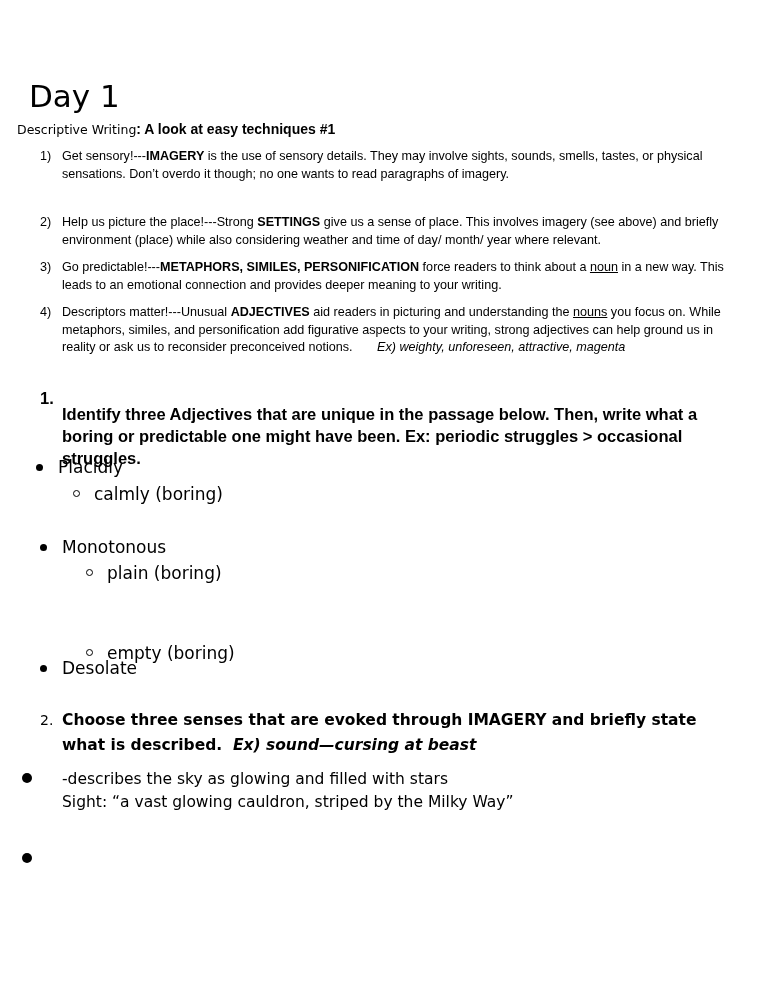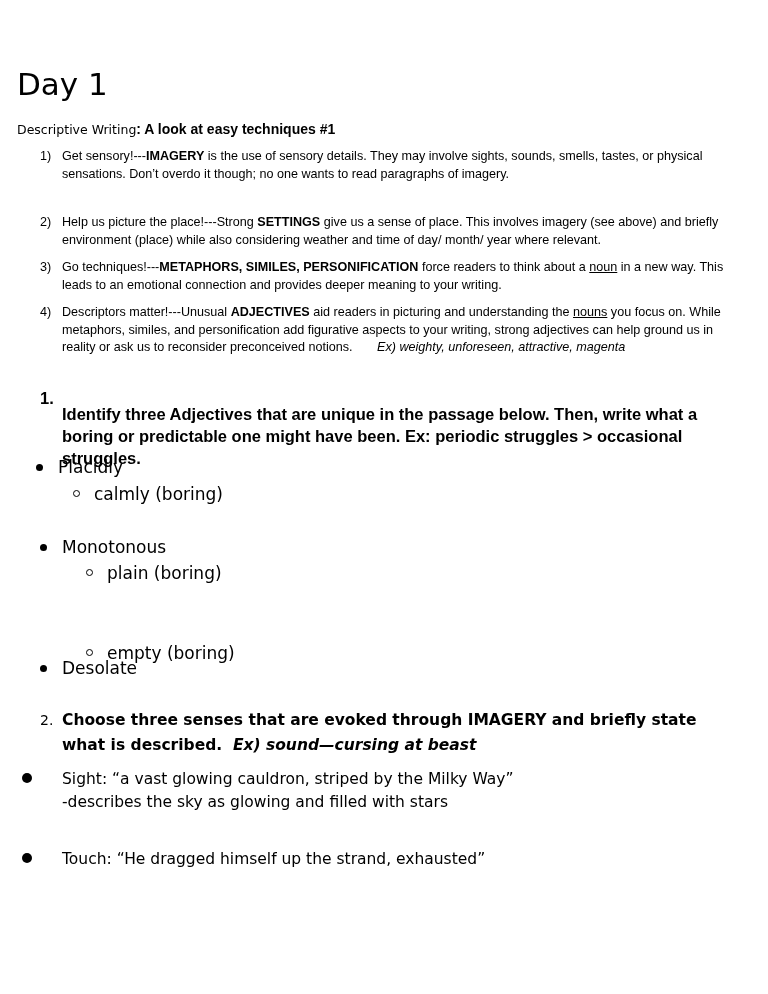--- a/index.html
+++ b/index.html
@@ -28,39 +28,39 @@
     .q2 .num { position: absolute; left: 0; top: 0; font-weight: normal; font-size: 14px; }
     .q2 .body { margin-left: 22px; }
     .q2 i { font-style: italic; }
     .sense { left: 22px; width: 720px; font-family: "DejaVu Sans", sans-serif; font-size: 15.5px; line-height: 23px; }
     .sense .dot { display: inline-block; width: 10px; height: 10px; border-radius: 50%; background: #000; position: absolute; left: 0; top: 5px; }
     .sense .body { margin-left: 40px; white-space: pre-wrap; }
   </style>
 </head>
 <body>
 
-<h1 class="abs title" style="margin:0;">Day 1</h1>
+<h1 class="abs title" style="margin:12px;">Day 1</h1>
 
 <div class="abs subtitle">
   <span class="pre">Descriptive Writing</span><span class="post">: A look at easy techniques #1</span>
 </div>
 
 <div class="abs tech" style="top:148px;">
   <span class="num">1)</span>
   <div class="body"><span>Get sensory!---</span><b>IMAGERY</b><span> is the use of sensory details.  They may involve sights, sounds, smells, tastes, or physical sensations.  Don’t overdo it though; no one wants to read paragraphs of imagery.</span></div>
 </div>
 
 <div class="abs tech" style="top:214px;">
   <span class="num">2)</span>
   <div class="body"><span>Help us picture the place!---Strong </span><b>SETTINGS</b><span> give us a sense of place.  This involves imagery (see above) and briefly environment (place) while also considering weather and time of day/ month/ year where relevant.</span></div>
 </div>
 
 <div class="abs tech" style="top:259px;">
   <span class="num">3)</span>
-  <div class="body"><span>Go techniques!---</span><b>METAPHORS, SIMILES, PERSONIFICATION</b><span> force readers to think about a </span><u>noun</u><span> in a new way.  This leads to an emotional connection and provides deeper meaning to your writing.</span></div>
+  <div class="body"><span>Go predictable!---</span><b>METAPHORS, SIMILES, PERSONIFICATION</b><span> force readers to think about a </span><u>noun</u><span> in a new way.  This leads to an emotional connection and provides deeper meaning to your writing.</span></div>
 </div>
 
 <div class="abs tech" style="top:304px;">
   <span class="num">4)</span>
   <div class="body"><span>Descriptors matter!---Unusual </span><b>ADJECTIVES</b><span> aid readers in picturing and understanding the </span><u>nouns</u><span> you focus on.  While metaphors, similes, and personification add figurative aspects to your writing, strong adjectives can help ground us in reality or ask us to reconsider preconceived notions.</span>&nbsp;&nbsp;&nbsp;&nbsp;&nbsp;&nbsp;&nbsp;<i>Ex) weighty, unforeseen, attractive, magenta</i></div>
 </div>
 
 <div class="abs q1" style="top:387px;">
   <span class="num">1.</span>
   <div class="body">Identify three Adjectives that are unique in the passage below. Then, write what a boring or predictable one might have been. Ex: periodic struggles &gt; occasional struggles.</div>
@@ -93,19 +93,19 @@
   <span class="txt">empty (boring)</span>
 </div>
 
 <div class="abs q2" style="top:708px;">
   <span class="num">2.</span>
   <div class="body"><span>Choose three senses that are evoked through IMAGERY and briefly state what is described.</span>&nbsp;&nbsp;<i>Ex) sound—cursing at beast</i></div>
 </div>
 
 <div class="abs sense" style="top:768px;">
   <span class="dot"></span>
-  <div class="body"><div>Sight: “a vast glowing cauldron, striped by the Milky Way”</div><div>-describes the sky as glowing and filled with stars</div></div>
+  <div class="body"><div>-describes the sky as glowing and filled with stars</div><div>Sight: “a vast glowing cauldron, striped by the Milky Way”</div></div>
 </div>
 
 <div class="abs sense" style="top:848px;">
   <span class="dot"></span>
-  <div class="body"><div>Touch: “He dragged himself up the strand, exhausted”</div></div>
+  <div class="body"></div>
 </div>
 
 </body></html>

